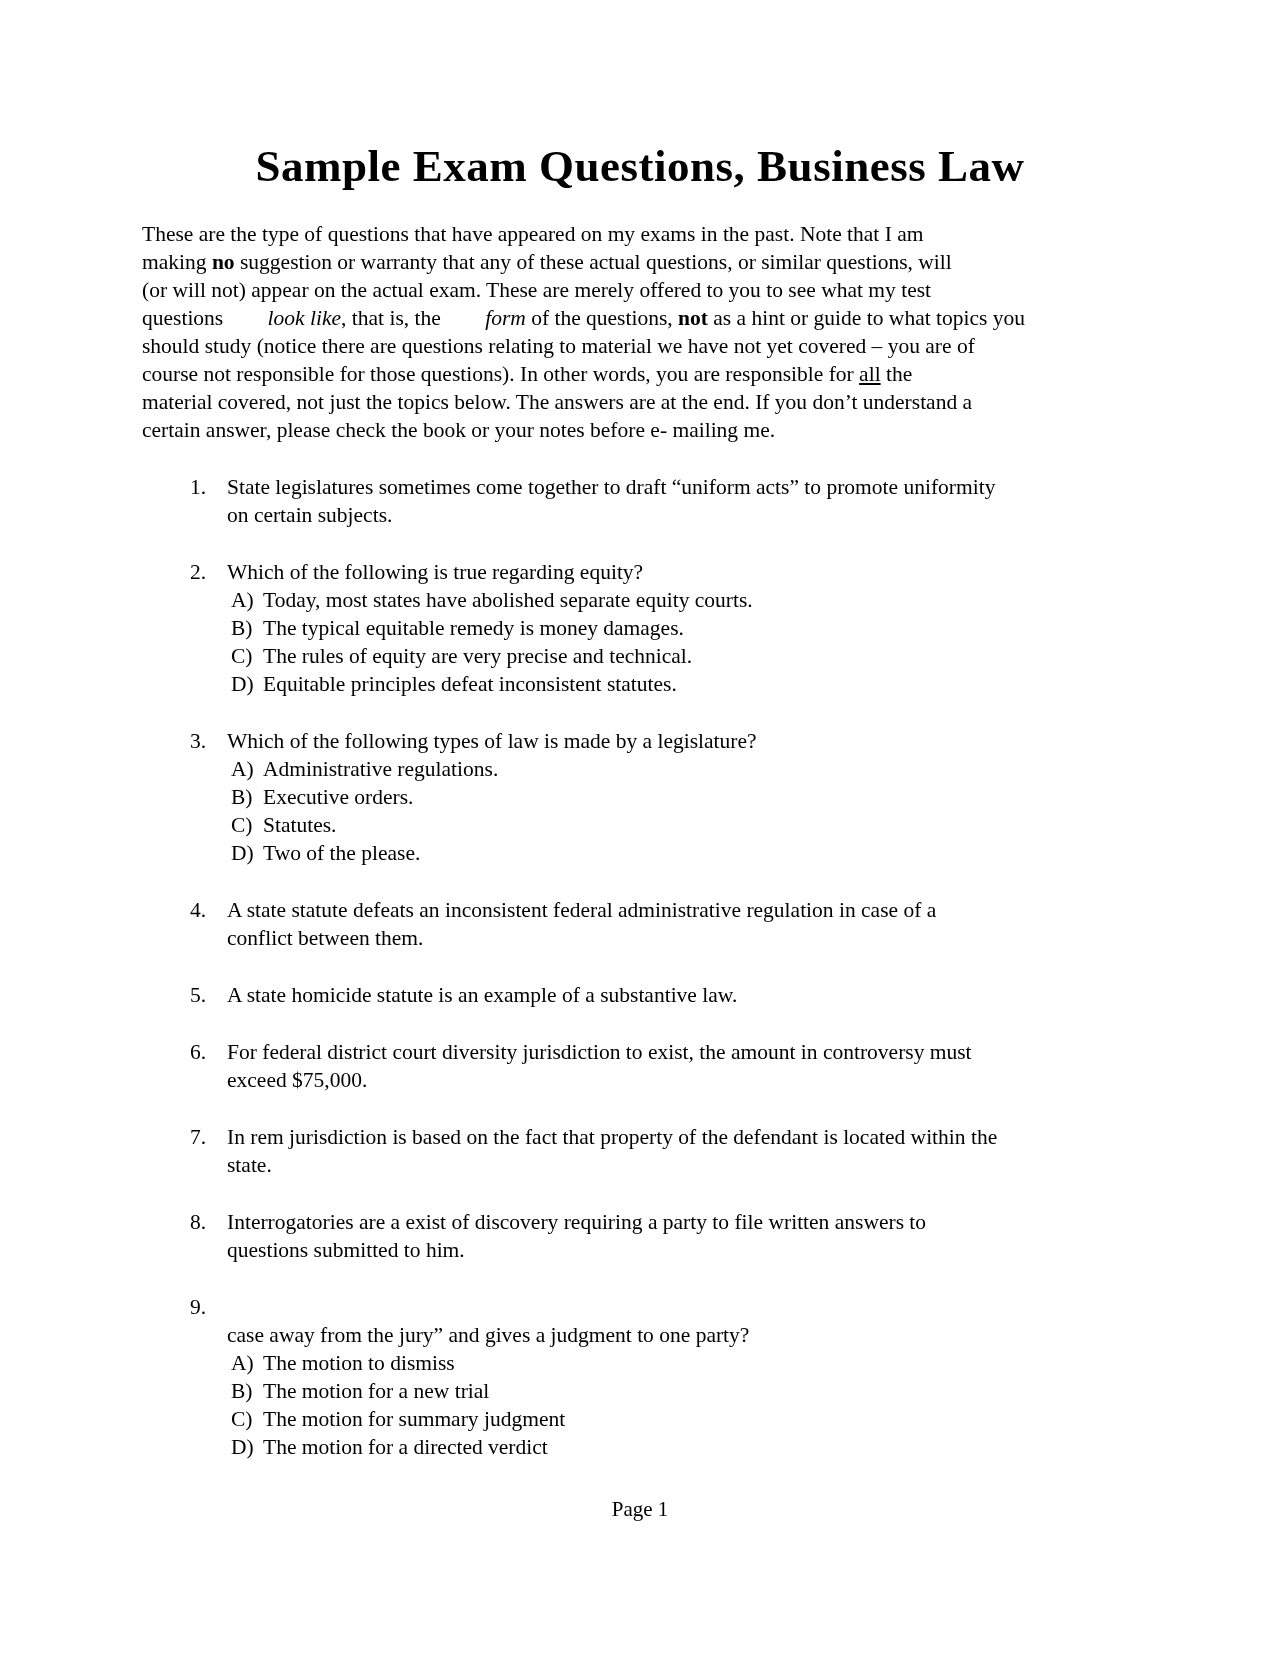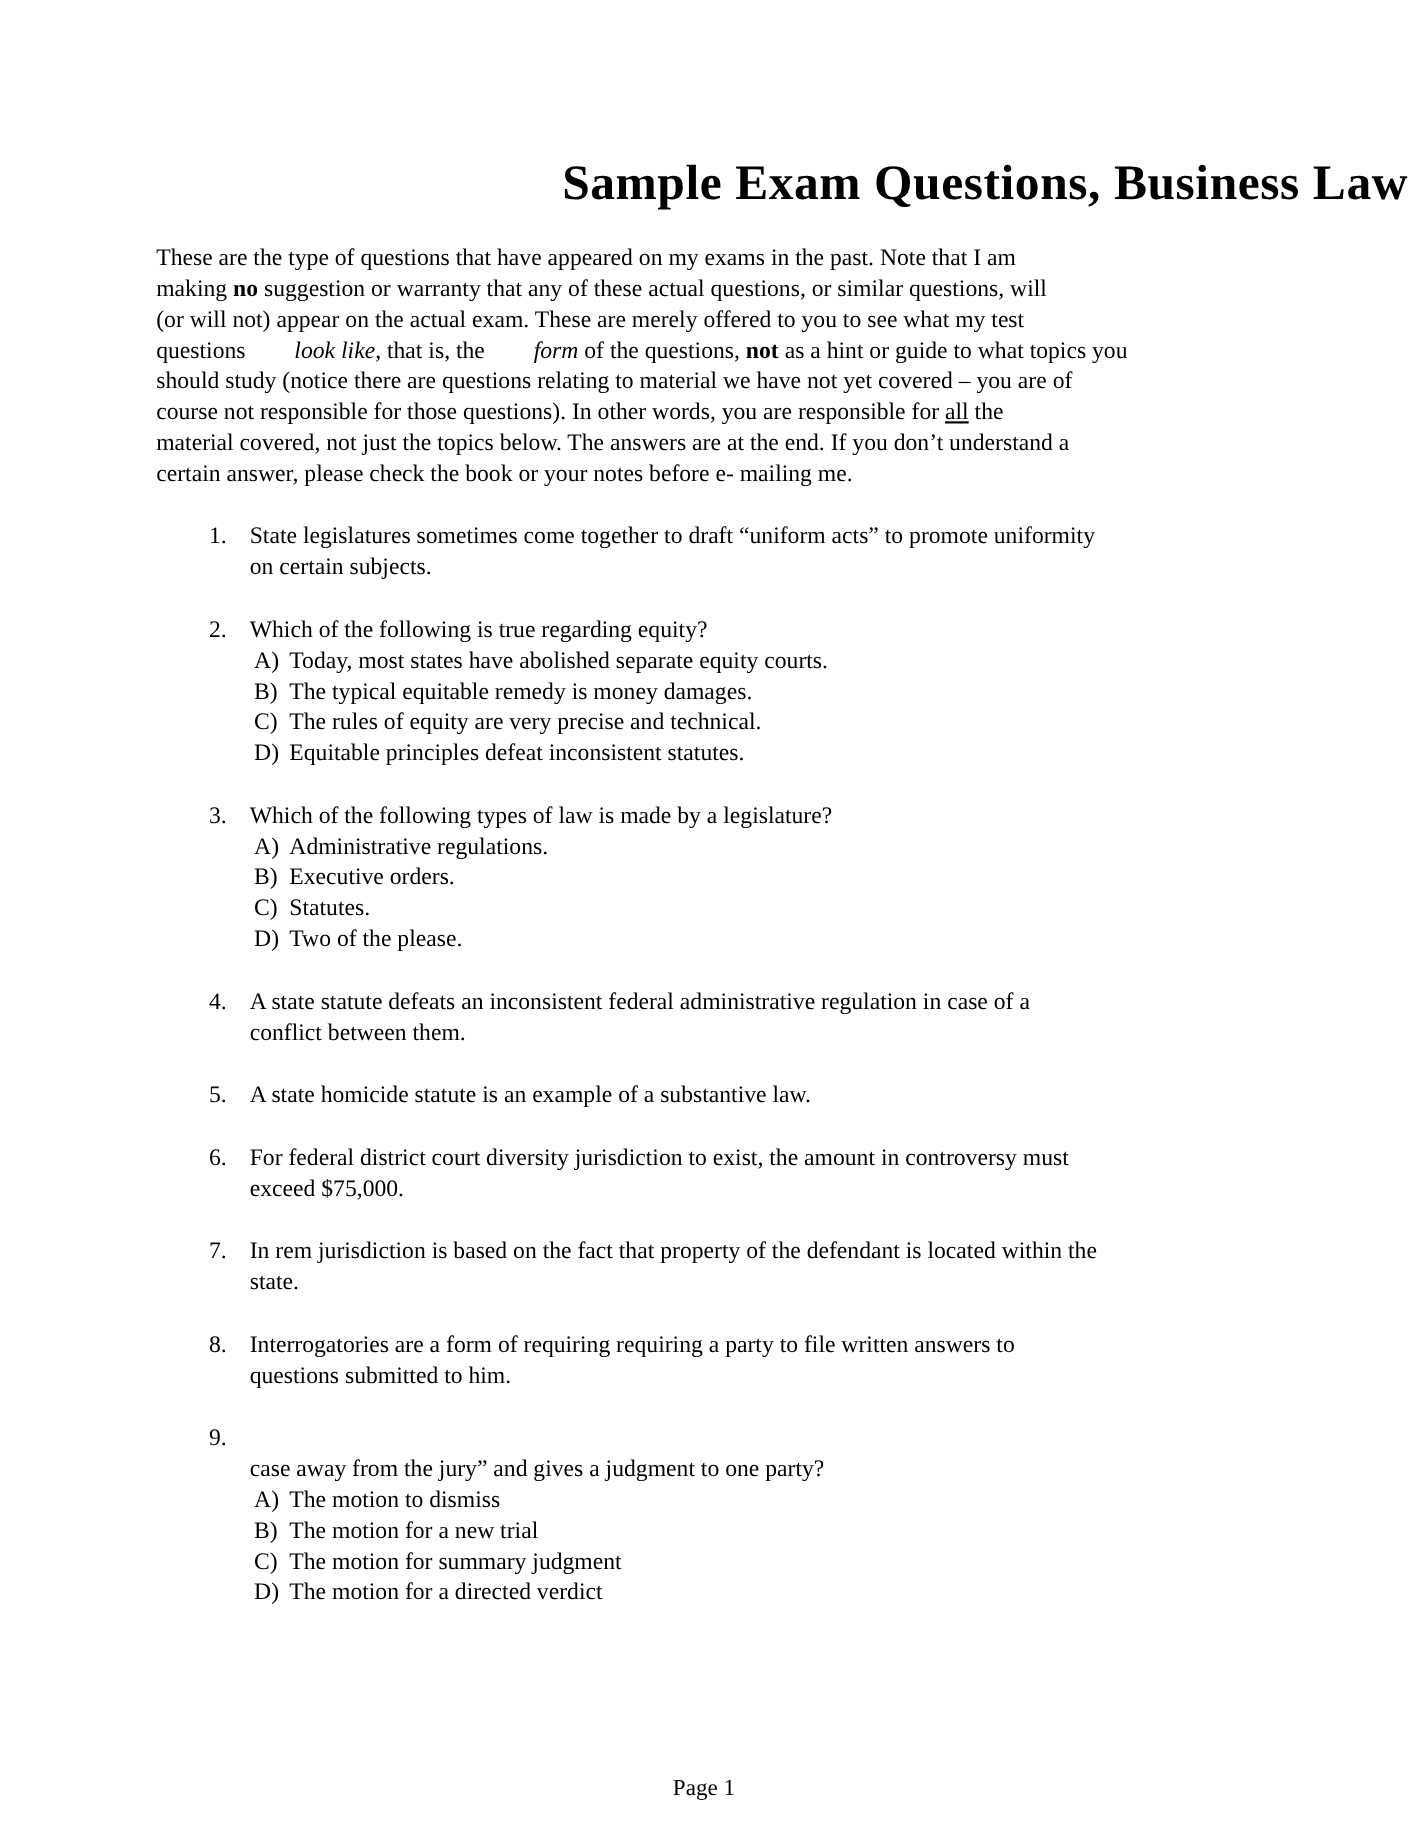--- a/index.html
+++ b/index.html
@@ -16,21 +16,21 @@
     width: 1280px;
     height: 1656px;
     background: #ffffff;
     overflow: hidden;
   }
   .title {
     margin: 0;
     padding-top: 140px;
     font-size: 45px;
     font-weight: bold;
-    text-align: right;
+    text-align: center;
     letter-spacing: 0.5px;
     line-height: 52px;
   }
   .intro {
     margin: 28px 0 0 142px;
     width: 1005px;
     font-size: 21.5px;
     line-height: 28px;
   }
   .intro b { font-weight: bold; }
@@ -53,21 +53,21 @@
   .q-body { flex: 1; }
   .q-option { display: flex; }
   .opt-letter {
     flex: 0 0 36px;
     width: 36px;
     padding-left: 4px;
   }
   .opt-text { flex: 1; }
   .footer {
     position: absolute;
-    top: 1612px;
+    top: 1496px;
     left: 0;
     width: 100%;
     text-align: center;
     font-size: 21px;
     line-height: 26px;
   }
 </style>
 </head>
 <body>
 
@@ -145,21 +145,21 @@
       </div>
       <div class="q-item">
         <span class="q-num">7.</span>
         <div class="q-body">
           <div class="q-text"><span>In rem jurisdiction is based on the fact that property of the defendant is located within the</span><br><span>state.</span></div>
         </div>
       </div>
       <div class="q-item">
         <span class="q-num">8.</span>
         <div class="q-body">
-          <div class="q-text"><span>Interrogatories are a form of requiring requiring a party to file written answers to</span><br><span>questions submitted to him.</span></div>
+          <div class="q-text"><span>Interrogatories are a exist of discovery requiring a party to file written answers to</span><br><span>questions submitted to him.</span></div>
         </div>
       </div>
       <div class="q-item">
         <span class="q-num">9.</span>
         <div class="q-body">
           <div class="q-text"><br><span>case away from the jury” and gives a judgment to one party?</span></div>
           <div class="q-option">
             <span class="opt-letter">A)</span>
             <span class="opt-text">The motion to dismiss</span>
           </div>

